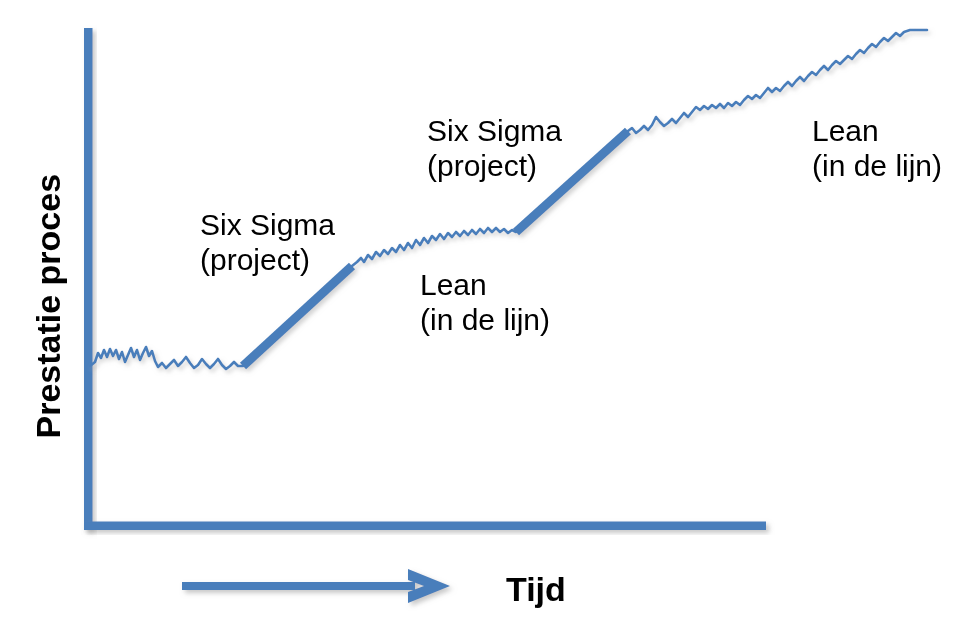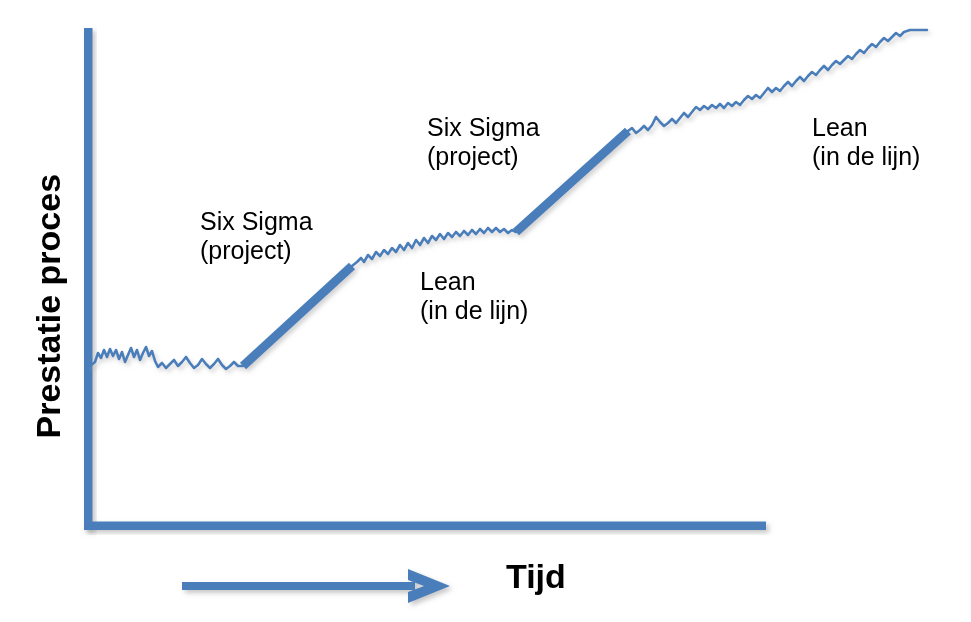--- a/index.html
+++ b/index.html
@@ -21,21 +21,21 @@
   #chart-svg {
     position: absolute;
     left: 0;
     top: 0;
     width: 971px;
     height: 622px;
   }
   .anno {
     position: absolute;
     color: #000000;
-    font-size: 25px;
+    font-size: 30px;
     line-height: 1.17;
     white-space: pre;
     font-family: "Liberation Sans", sans-serif;
     letter-spacing: 0px;
   }
   #anno-sixsigma-1 { left: 200px; top: 207px; }
   #anno-lean-1     { left: 420px; top: 267px; }
   #anno-sixsigma-2 { left: 427px; top: 113px; }
   #anno-lean-2     { left: 812px; top: 113px; }
 
@@ -51,21 +51,21 @@
     left: -82px;
     top: 289px;
     width: 260px;
     text-align: center;
     transform: rotate(-90deg);
     transform-origin: 50% 50%;
   }
   #x-axis-title {
     font-size: 34px;
     left: 506px;
-    top: 557px;
+    top: 570px;
   }
 </style>
 </head>
 <body>
 
 <div id="stage">
 
   <svg id="chart-svg" viewBox="0 0 971 622">
     <defs>
       <filter id="softshadow" x="-30%" y="-30%" width="180%" height="180%">

